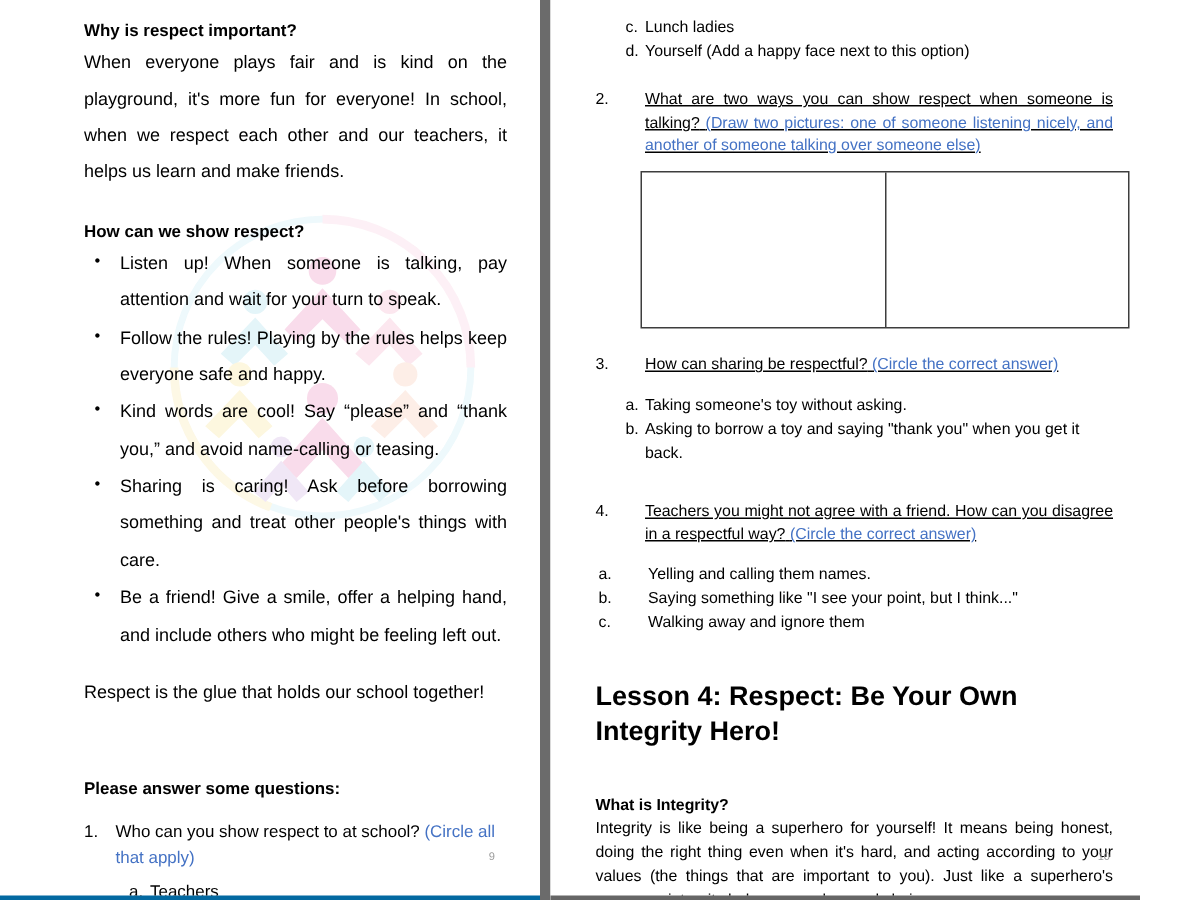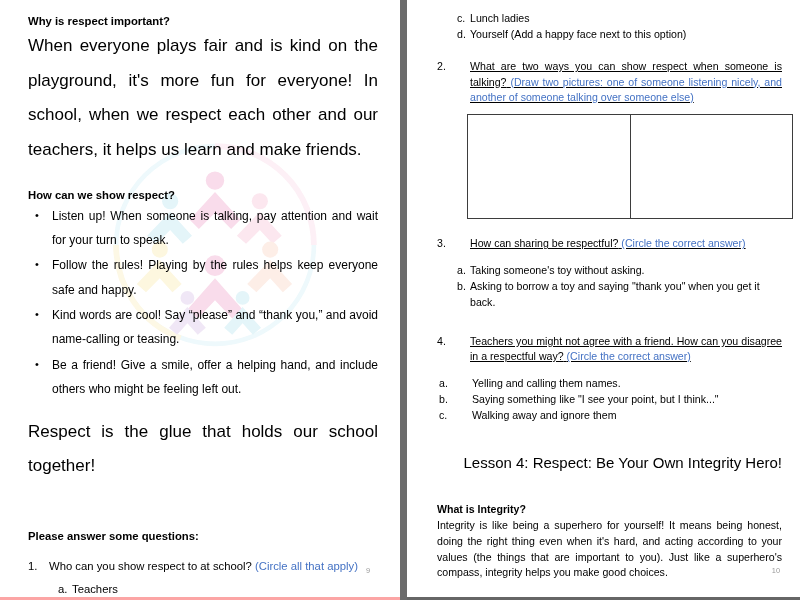--- a/index.html
+++ b/index.html
@@ -26,23 +26,24 @@
   }
 
   
   .page {
     position: relative;
     background: #ffffff;
     box-sizing: border-box;
     overflow: hidden;
   }
   .page-left {
-    width: 400px;
+    width: 360px;
     height: 600px;
-    border-bottom: 3px solid #fca5a5;
+    border-bottom: 3px solid #0369a1;
+    padding-left: 28px;
   }
   .gutter {
     width: 7px;
     height: 600px;
     background: #6b6b6b;
     flex: 0 0 7px;
   }
   .page-right {
     width: 393px;
     height: 600px;
@@ -66,21 +67,21 @@
   .wm-left  { left: 100px; top: 130px; width: 230px; height: 230px; }
 
   
   .h-bold {
     font-weight: bold;
     font-size: 11.3px;
     line-height: 1.35;
     margin: 0;
   }
   .body-p {
-    font-size: 17px;
+    font-size: 12px;
     line-height: 2.03;
     margin: 0;
     text-align: justify;
   }
   .body-p.tight { line-height: 2.0; }
   .spacer-lg { height: 21px; }
   .spacer-md { height: 13px; }
   .spacer-sm { height: 7px; }
   .spacer-xl { height: 46px; }
 
@@ -187,25 +188,24 @@
     border: 1.6px solid #3d3d3d;
     border-collapse: collapse;
     display: flex;
     box-sizing: border-box;
     background: #ffffff;
   }
   .draw-cell { flex: 1 1 50%; height: 100%; box-sizing: border-box; }
   .draw-cell + .draw-cell { border-left: 1.6px solid #3d3d3d; }
 
   .lesson-title {
-    font-weight: normal;
-    font-size: 15px;
+    font-weight: bold;
+    font-size: 18px;
     line-height: 1.3;
     margin: 0;
-    text-align: right;
   }
   .r-h-bold {
     font-weight: bold;
     font-size: 10.6px;
     line-height: 1.45;
     margin: 0;
   }
   .r-body-p {
     font-size: 10.6px;
     line-height: 1.5;
@@ -272,20 +272,21 @@
       <p class="body-p">When everyone plays fair and is kind on the playground, it's more fun for everyone! In school, when we respect each other and our teachers, it helps us learn and make friends.</p>
 
       <div class="spacer-lg"></div>
 
       <p class="h-bold">How can we show respect?</p>
 
       <ul class="bullets">
         <li>Listen up! When someone is talking, pay attention and wait for your turn to speak.</li>
         <li>Follow the rules! Playing by the rules helps keep everyone safe and happy.</li>
         <li>Kind words are cool! Say “please” and “thank you,” and avoid name-calling or teasing.</li>
+        <li>Sharing is caring! Ask before borrowing something and treat other people's things with care.</li>
         <li>Be a friend! Give a smile, offer a helping hand, and include others who might be feeling left out.</li>
       </ul>
 
       <div class="spacer-md"></div>
 
       <p class="body-p tight">Respect is the glue that holds our school together!</p>
 
       <div class="spacer-xl"></div>
 
       <p class="h-bold">Please answer some questions:</p>

